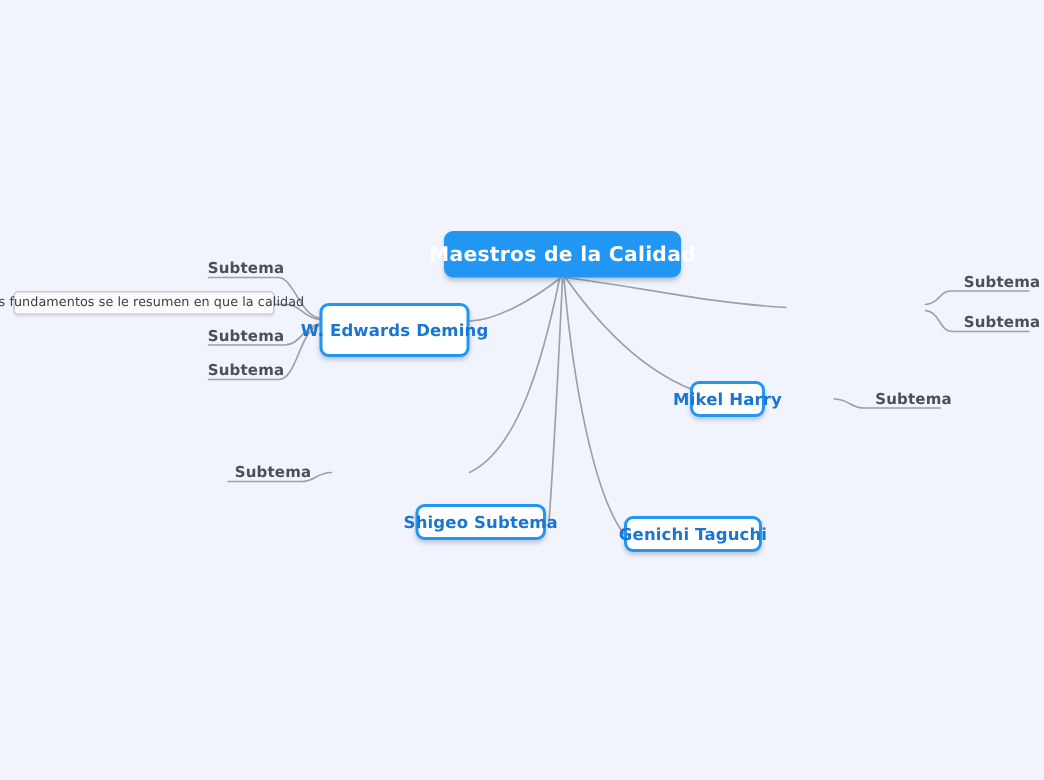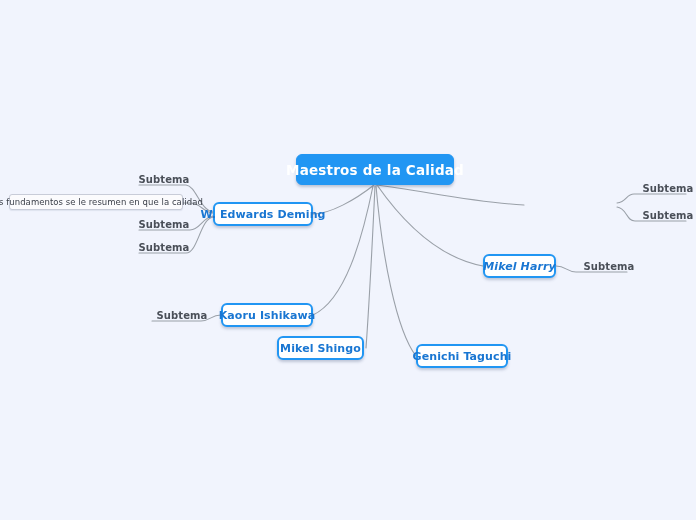--- a/index.html
+++ b/index.html
@@ -112,21 +112,21 @@
       <path d="M 556,266 C 566,266 567,272 576,272 L 627,272"></path>
 
       <path d="M 221,315 C 211,315 210,321 201,321 L 152,321"></path>
     </g>
   </svg>
 
   <div class="node root" style="left:296px; top:154px; width:158px; height:31px;">
     <span>Maestros de la Calidad</span>
   </div>
 
-  <div class="node branch" style="left:213px; top:202px; width:100px; height:24px;">
+  <div class="node branch" style="left:213px; top:202px; width:100px; height:36px;">
     <span>W. Edwards Deming</span>
   </div>
   <div class="node leaf" style="left:139px; top:174px; width:50px; height:11px;">
     <span>Subtema</span>
   </div>
   <div class="node leafbox" style="left:9px; top:194px; width:174px; height:16px;">
     <span>Los fundamentos se le resumen en que la calidad</span>
   </div>
   <div class="node leaf" style="left:139px; top:219px; width:50px; height:11px;">
     <span>Subtema</span>
@@ -135,35 +135,32 @@
     <span>Subtema</span>
   </div>
 
   <div class="node leaf" style="left:643px; top:183px; width:50px; height:11px;">
     <span>Subtema</span>
   </div>
   <div class="node leaf" style="left:643px; top:210px; width:50px; height:11px;">
     <span>Subtema</span>
   </div>
 
-  <div class="node branch" style="left:483px; top:254px; width:73px; height:24px;font-style:italic;">
+  <div class="node branch" style="left:460px; top:254px; width:50px; height:24px;">
     <span>Mikel Harry</span>
   </div>
   <div class="node leaf" style="left:584px; top:261px; width:50px; height:11px;">
     <span>Subtema</span>
   </div>
 
-  <div class="node branch" style="left:221px; top:303px; width:92px; height:24px;">
-    <span>Kaoru Ishikawa</span>
-  </div>
   <div class="node leaf" style="left:157px; top:310px; width:50px; height:11px;">
     <span>Subtema</span>
   </div>
 
   <div class="node branch" style="left:277px; top:336px; width:87px; height:24px;">
-    <span>Mikel Shingo</span>
+    <span>Shigeo Subtema</span>
   </div>
 
   <div class="node branch" style="left:416px; top:344px; width:92px; height:24px;">
     <span>Genichi Taguchi</span>
   </div>
 
 </div>
 
 </body></html>

